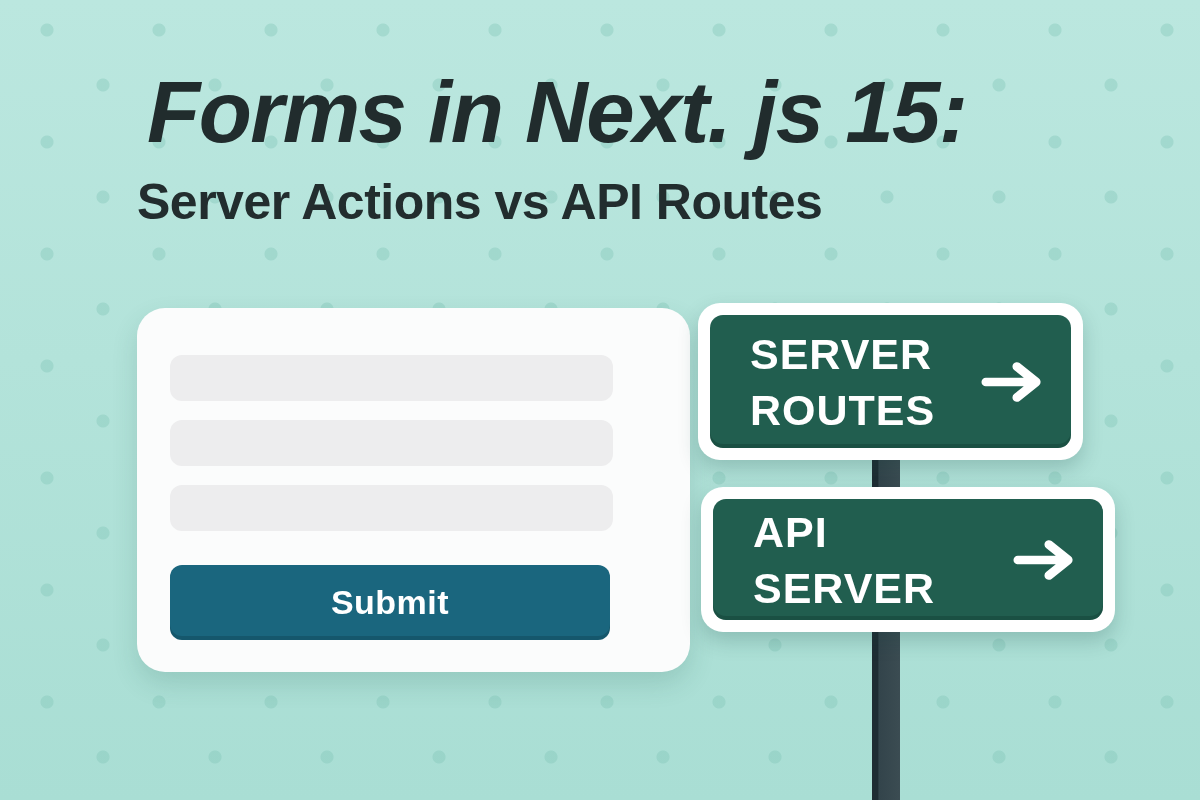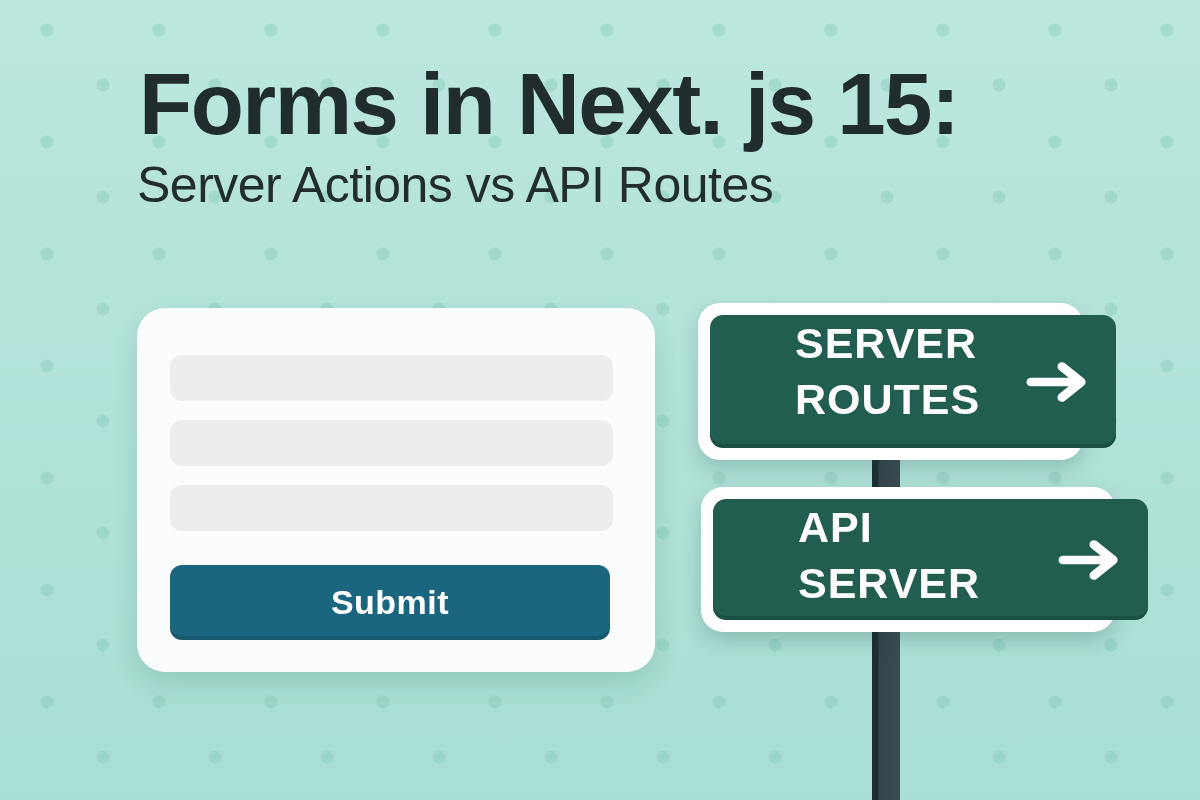--- a/index.html
+++ b/index.html
@@ -20,51 +20,53 @@
       linear-gradient(180deg, #bbe7df 0%, #b3e3da 45%, #a9ded4 100%);
     background-size: 112px 112px, 112px 112px, 100% 100%;
     background-position: -9px -26px, 47px 29px, 0 0;
   }
 
   
   .title {
     position: absolute;
     left: 135px;
     top: 56px;
-    margin: 4px;
+    margin: 12px;
     font-size: 87px;
     line-height: 1.0;
     font-weight: bold;
     letter-spacing: -1.5px;
     color: #212c2d;
     white-space: nowrap;
+    font-style: italic;
   }
   .subtitle {
     position: absolute;
     left: 137px;
-    top: 158px;
+    top: 175px;
     margin: 0;
     font-size: 50px;
     line-height: 55px;
-    font-weight: normal;
+    font-weight: bold;
     letter-spacing: -0.5px;
     color: #222d2e;
     white-space: nowrap;
   }
 
   
   .form-card {
     position: absolute;
     left: 137px;
     top: 308px;
     width: 518px;
     height: 364px;
     background: #fbfcfc;
     border-radius: 28px;
     box-shadow: 0 12px 26px rgba(32, 86, 76, 0.16);
+    padding-left: 35px;
   }
   .fields {
     position: absolute;
     left: 33px;
     top: 47px;
     width: 443px;
   }
   .form-field {
     height: 46px;
     border-radius: 12px;
@@ -109,22 +111,21 @@
   .sign-1 { left: 698px; top: 303px; width: 385px; height: 157px; }
   .sign-2 { left: 701px; top: 487px; width: 414px; height: 145px; }
   .sign-face {
     position: relative;
     width: 100%;
     height: 100%;
     background: #215e4f;
     border-radius: 13px;
     box-shadow: inset 0 -4px 0 rgba(8, 40, 33, 0.25);
     display: flex;
-    align-items: flex-start;
-    padding-left: 45px;
+    align-items: center;
   }
   .sign-text {
     margin-left: 40px;
     color: #ffffff;
     font-size: 43px;
     font-weight: bold;
     line-height: 56px;
     letter-spacing: 1px;
     white-space: nowrap;
   }

